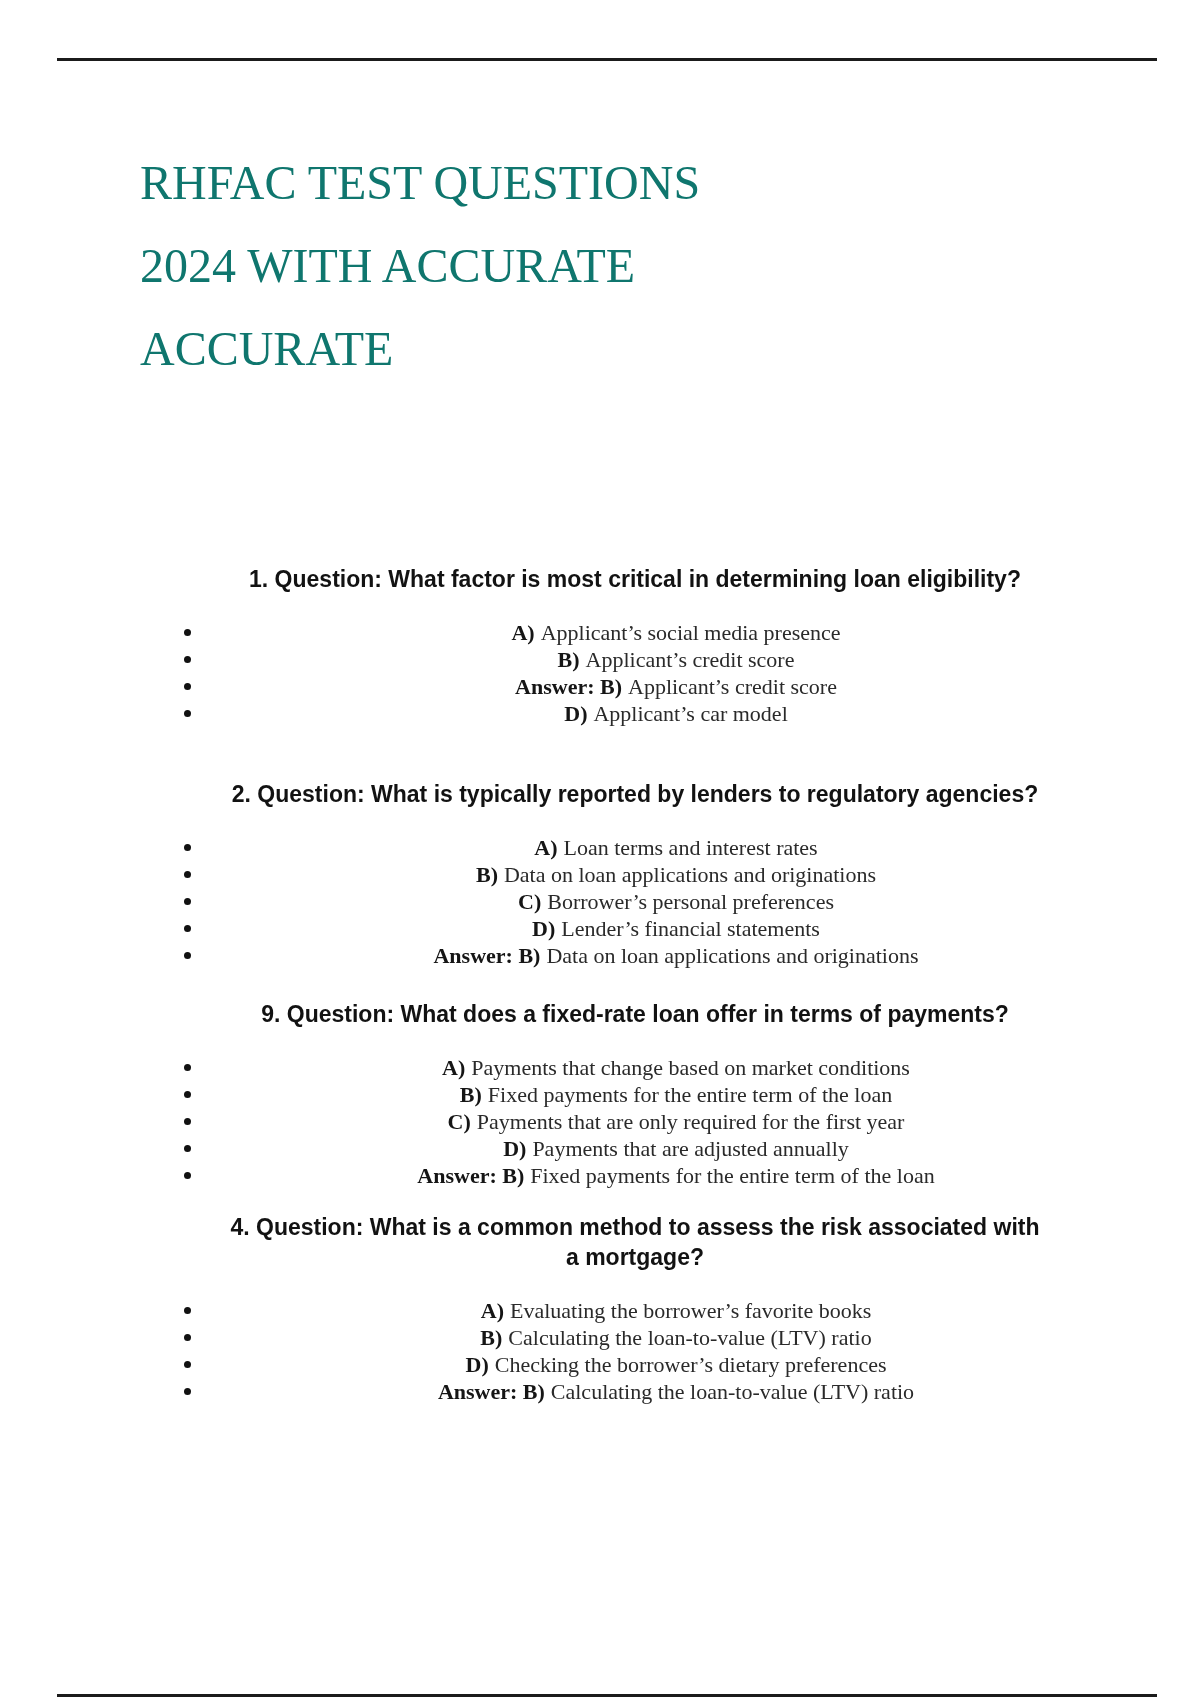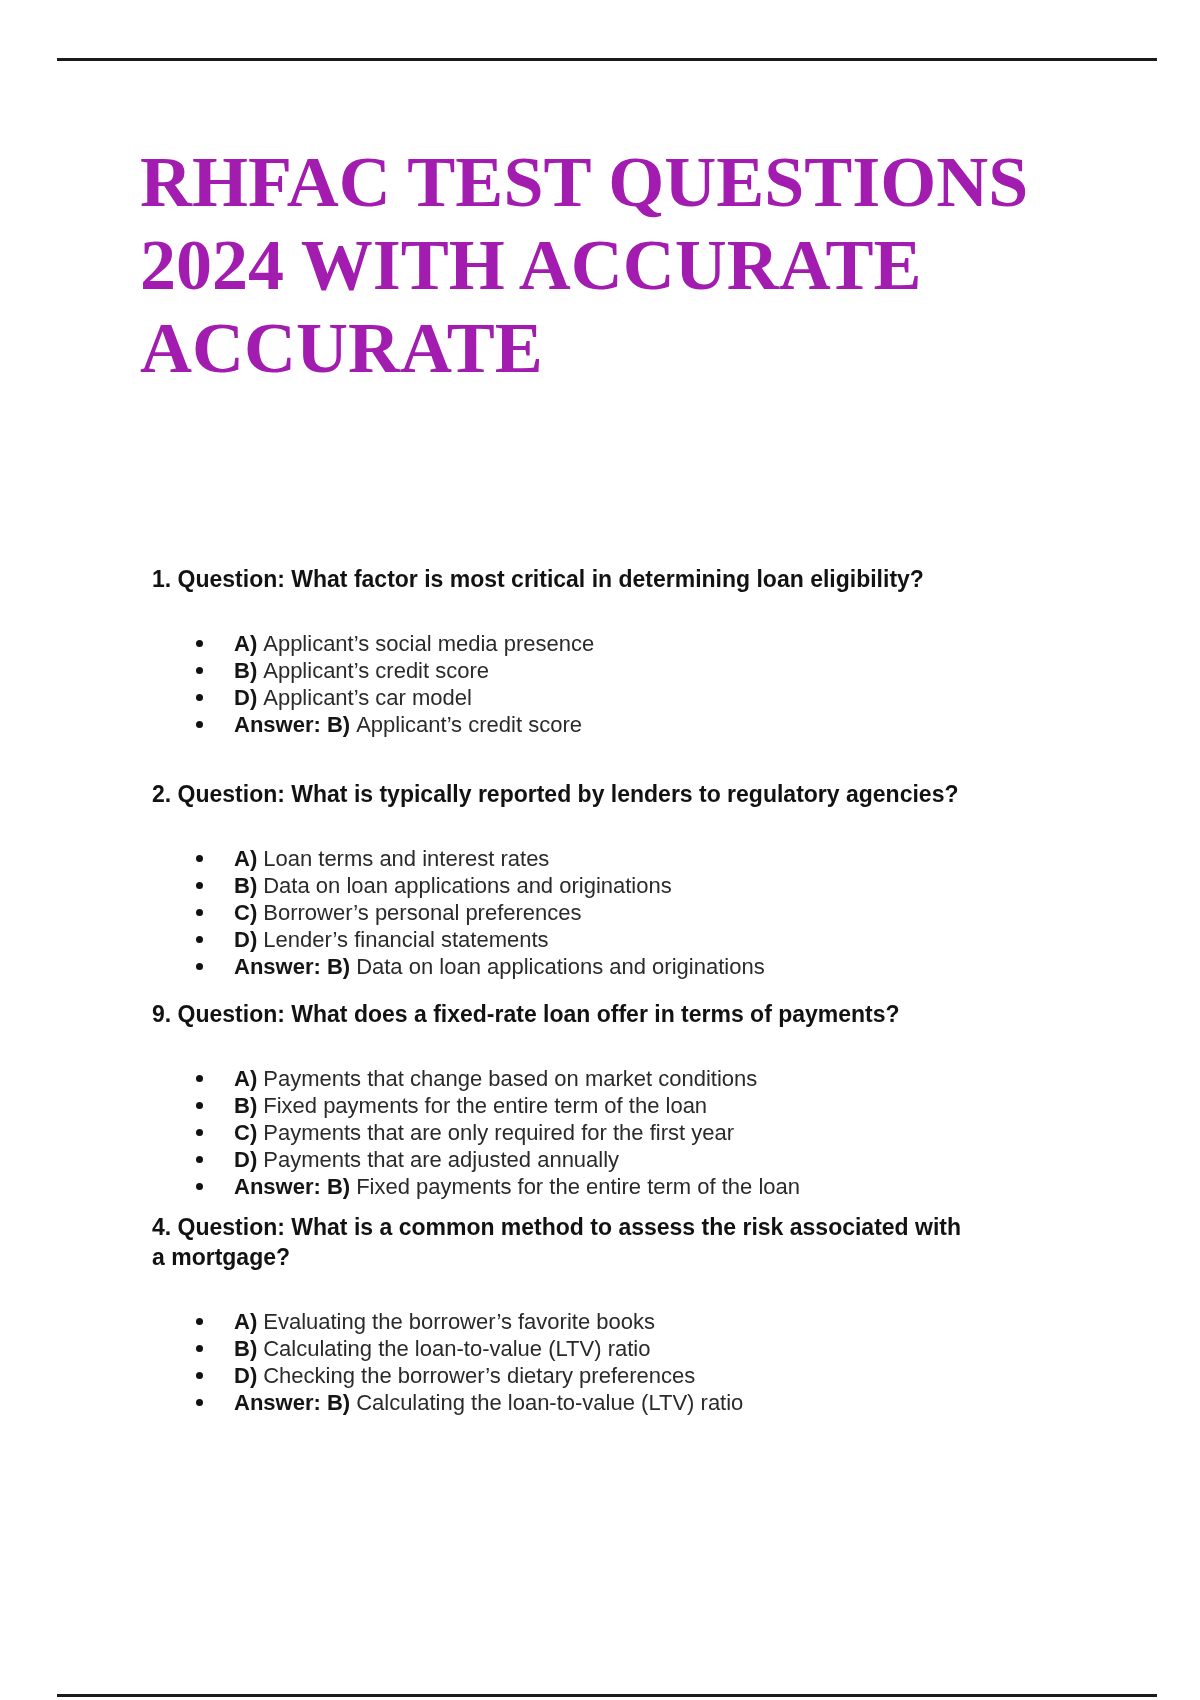--- a/index.html
+++ b/index.html
@@ -19,40 +19,42 @@
   }
   .rule-top { top: 58px; }
   .rule-bottom { top: 1694px; }
 
   .doc-title {
     position: absolute;
     left: 140px;
     top: 141px;
     width: 1000px;
     font-family: "Liberation Serif", serif;
-    font-weight: bold;
-    font-size: 72px;
+    font-weight: normal;
+    font-size: 48px;
     line-height: 83px;
-    color: #a21caf;
+    color: #0f766e;
   }
 
   .q {
     position: absolute;
-    left: 152px;
+    left: 140px;
     width: 990px;
+    text-align: center;
   }
   .qh {
     font-size: 23px;
     font-weight: bold;
     line-height: 30px;
     color: #121212;
   }
   .opts {
     list-style: none;
-    margin-top: 36px;
+    margin-top: 25px;
+    font-family: Liberation Serif, serif;
   }
   .opts li {
     position: relative;
     padding-left: 82px;
     font-size: 22px;
     line-height: 27px;
     color: #242424;
   }
   .opts li::before {
     content: "";
@@ -83,22 +85,22 @@
   <div>ACCURATE</div>
 </div>
 
 <section class="q" id="q1">
   <div class="qh">
     <div>1. Question: What factor is most critical in determining loan eligibility?</div>
   </div>
   <ul class="opts">
     <li><span class="b">A)</span><span class="t">Applicant’s social media presence</span></li>
     <li><span class="b">B)</span><span class="t">Applicant’s credit score</span></li>
+    <li><span class="b">Answer: B)</span><span class="t">Applicant’s credit score</span></li>
     <li><span class="b">D)</span><span class="t">Applicant’s car model</span></li>
-    <li><span class="b">Answer: B)</span><span class="t">Applicant’s credit score</span></li>
   </ul>
 </section>
 
 <section class="q" id="q2">
   <div class="qh">
     <div>2. Question: What is typically reported by lenders to regulatory agencies?</div>
   </div>
   <ul class="opts">
     <li><span class="b">A)</span><span class="t">Loan terms and interest rates</span></li>
     <li><span class="b">B)</span><span class="t">Data on loan applications and originations</span></li>

